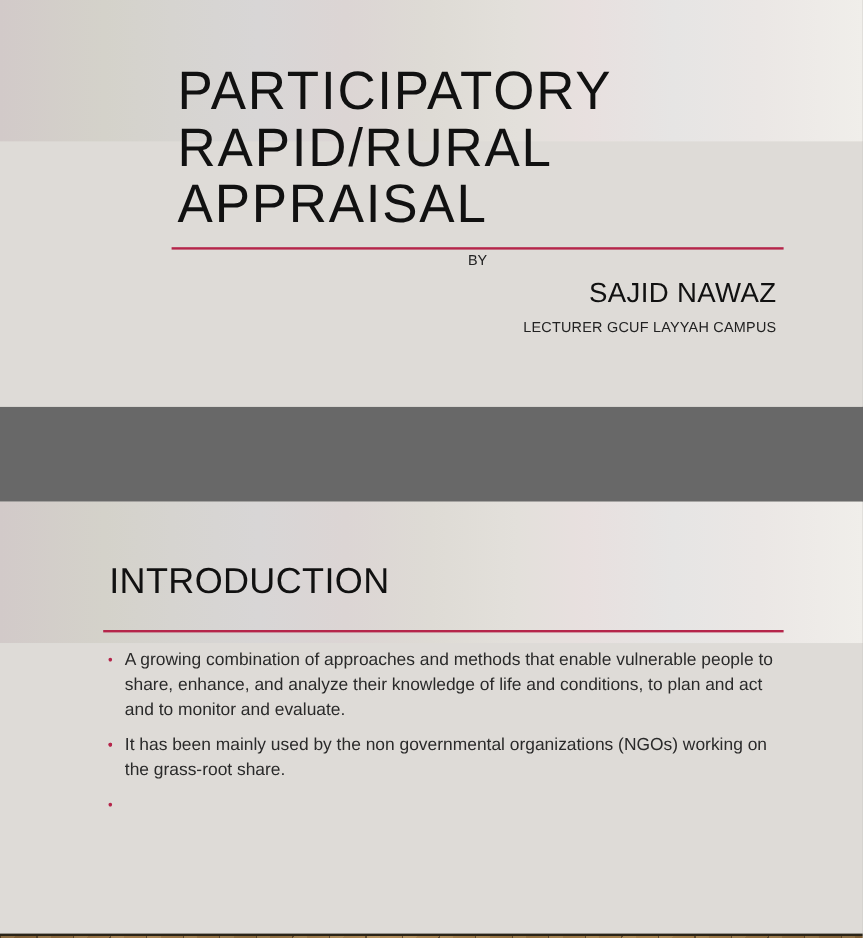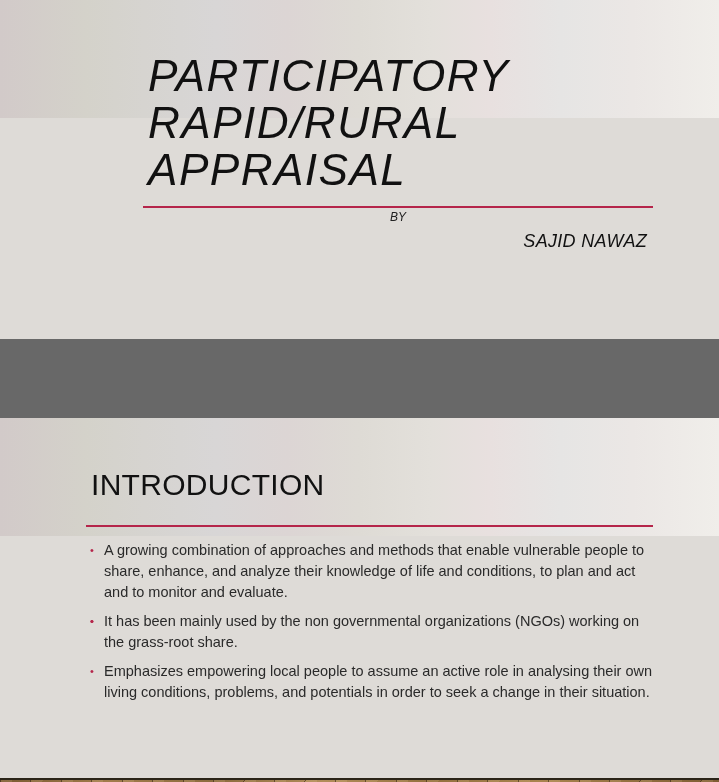--- a/index.html
+++ b/index.html
@@ -1,28 +1,28 @@
 <!DOCTYPE html>
 <html><head>
 <meta charset="utf-8">
 <style>
   html, body { margin:0; padding:0; }
   body { width:719px; height:782px; overflow:hidden; background:#686868; font-family:"Liberation Sans", sans-serif; position:relative; }
   .slide { position:absolute; left:0; width:719px; overflow:hidden; background:#dedbd7; }
   .bg-band { position:absolute; left:0; top:0; width:719px; height:118px;
     background: linear-gradient(90deg, #d2cac9 0%, #d4d2ca 12%, #d6d4d0 20%, #d8d6d6 30%, #dcd5d4 40%, #dedbd5 50%, #e3e0db 60%, #e8e0df 68%, #e6e5e4 78%, #ebe7e5 88%, #f0eeea 100%); }
   .bg-lower { position:absolute; left:0; top:118px; width:719px; bottom:0; background:#dedbd7; }
-  #slide1 { top:0; height:339px;font-style:italic; }
+  #slide1 { top:0; height:339px; }
   #slide2 { top:418px; height:364px; }
   .gap { position:absolute; left:0; top:404px; width:719px; height:14px; background:#686868; }
 
   .title1 { position:absolute; left:148px; top:52px; font-size:45px; line-height:47px; letter-spacing:1.5px; color:#111; font-weight:normal; transform:scaleX(0.98); transform-origin:left top; }
   .rule { position:absolute; height:2px; background:#b5254a; }
   .by { position:absolute; left:390px; top:210px; font-size:12px; color:#222; }
-  .author { position:absolute; right:72px; top:231px; font-size:18px; color:#111; letter-spacing:0.3px; }
+  .author { position:absolute; right:72px; top:231px; font-size:23px; color:#111; letter-spacing:0.3px; }
   .affil { position:absolute; right:72px; top:266px; font-size:12px; color:#222; letter-spacing:0.2px; }
 
   .floor { position:absolute; left:0; top:360px; width:719px; height:44px;
     background:
       repeating-linear-gradient(100deg, rgba(40,25,10,0.55) 0px, rgba(40,25,10,0.55) 1px, transparent 1px, transparent 30px),
       repeating-linear-gradient(100deg, rgba(255,230,180,0.12) 0px, rgba(255,230,180,0.12) 12px, transparent 12px, transparent 30px),
       linear-gradient(90deg, #7a5a32, #a27c4c 15%, #8b6b3e 30%, #b28d5a 45%, #93703f 60%, #a9844f 75%, #7e5d33 100%);
     border-top:2px solid #2a2418; box-sizing:border-box; }
   .floor2 { top:778px; height:4px; }
 
@@ -40,20 +40,21 @@
   <div class="bg-band"></div>
   <div class="bg-lower"></div>
   <div class="title1">
     <div>PARTICIPATORY</div>
     <div>RAPID/RURAL</div>
     <div>APPRAISAL</div>
   </div>
   <div class="rule" style="left:143px; top:206px; width:510px;"></div>
   <div class="by">BY</div>
   <div class="author">SAJID NAWAZ</div>
+  <div class="affil">LECTURER GCUF LAYYAH CAMPUS</div>
   <div class="floor"></div>
   <div class="speaker">
     <svg width="40" height="40" viewBox="0 0 40 40">
       <defs>
           <linearGradient id="spk" x1="0" y1="0" x2="1" y2="0">
             <stop offset="0" stop-color="#9a9a9a"></stop>
             <stop offset="1" stop-color="#d8d8d8"></stop>
           </linearGradient>
         </defs>
       <path d="M3 14 H10 L19 6 V34 L10 26 H3 Z" fill="url(#spk)" stroke="#fff" stroke-width="1.2"></path>
@@ -75,14 +76,14 @@
   <div class="bg-lower"></div>
   <div class="floor floor2" style="top:360px;"></div>
 </div>
 
 <div class="title2">INTRODUCTION</div>
 <div class="rule" style="left:86px; top:525px; width:567px;"></div>
 <ul class="bullets">
   <li><span class="dot">•</span><span>A growing combination of approaches and methods that enable vulnerable people to share, enhance, and analyze their knowledge of life and conditions, to plan and act and to monitor and evaluate.</span></li>
   <li><span class="dot">•</span></li>
   <li><span class="dot">•</span><span>It has been mainly used by the non governmental organizations (NGOs) working on the grass-root share.</span></li>
-  <li><span class="dot">•</span><span>Emphasizes empowering local people to assume an active role in analysing their own living conditions, problems, and potentials in order to seek a change in their situation.</span></li>
+  <li><span class="dot">•</span></li>
 </ul>
 
 </body></html>

